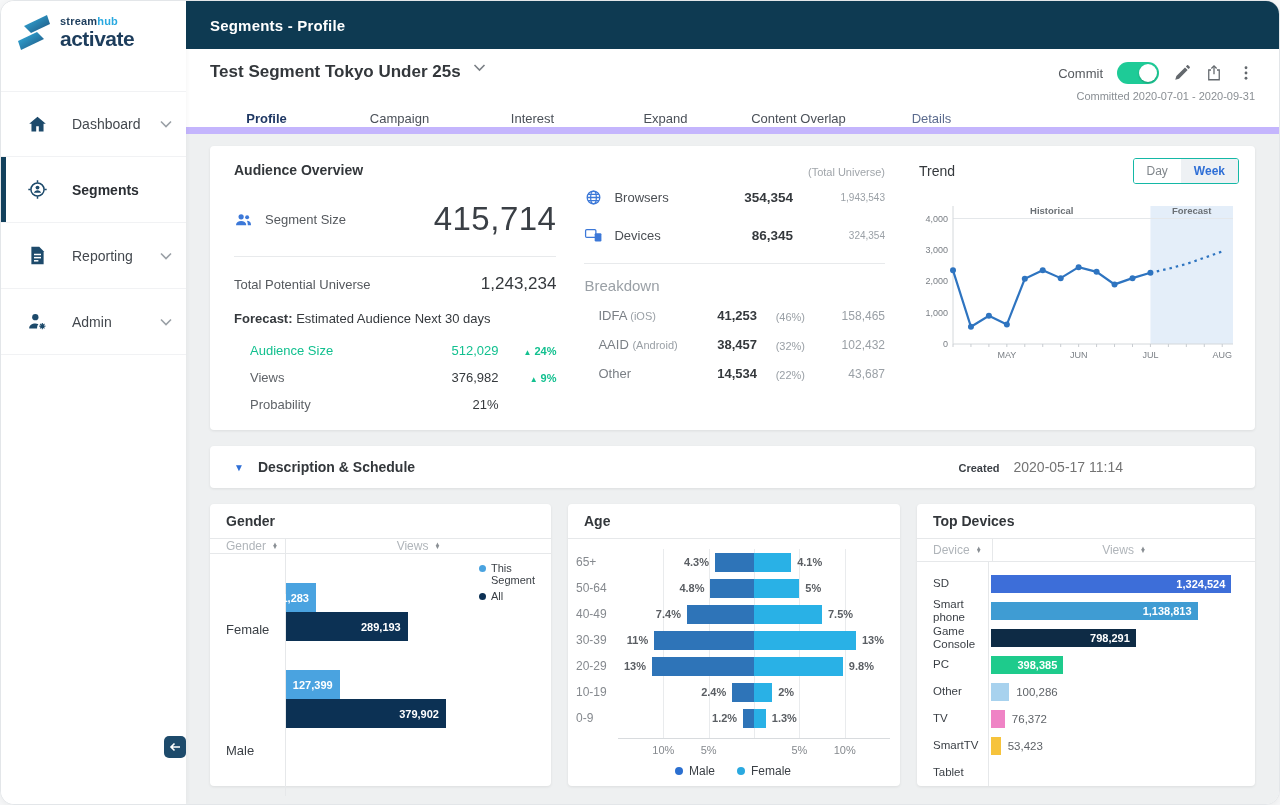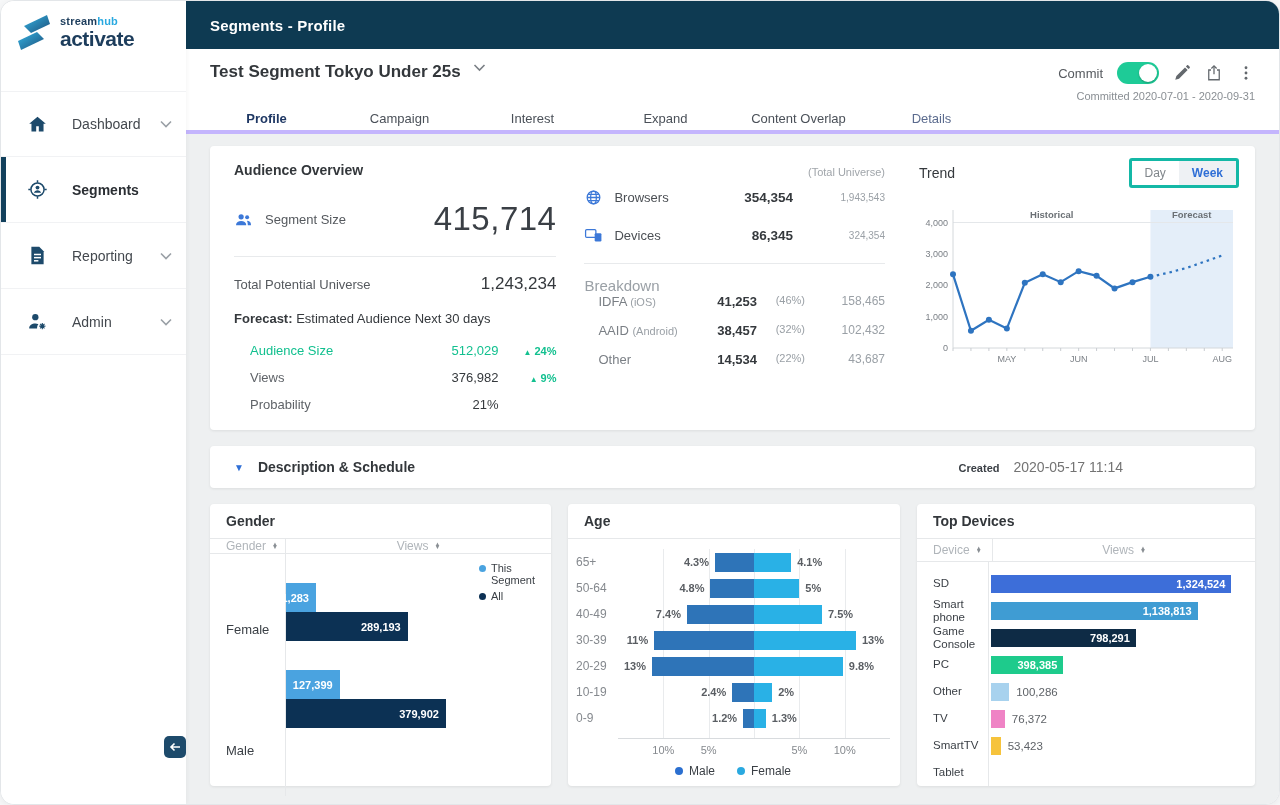--- a/index.html
+++ b/index.html
@@ -25,21 +25,21 @@
   .mi-chevron { color:#9aa0a6; }
   .collapse-btn { position:absolute; left:163px; top:735px; width:22px; height:22px; border:none;
                   background:#1d4a6b; border-radius:5px; color:#fff; cursor:pointer; display:flex;
                   align-items:center; justify-content:center; font-size:13px; line-height:1; z-index:9; }
 
   
   .topbar { position:absolute; left:185px; right:0; top:0; height:48px; background:#0e3a52;
             display:flex; align-items:center; padding-left:24px; }
   .topbar span { color:#fff; font-size:15px; font-weight:bold; letter-spacing:.2px; }
   .subheader { position:absolute; left:185px; right:0; top:48px; height:85px; background:#fff;
-               border-bottom:4px solid #c4b5fd; }
+               border-bottom:7px solid #c4b5fd; }
   .title-row { display:flex; align-items:flex-start; padding:13px 24px 0 24px; }
   .title-row h1 { font-size:17px; font-weight:bold; color:#33373b; }
   .title-chevron { margin-left:12px; margin-top:1px; color:#7a7f85; cursor:pointer; }
   .commit-area { margin-left:auto; display:flex; flex-direction:column; align-items:flex-end; }
   .commit-row { display:flex; align-items:center; gap:14px; }
   .commit-label { font-size:13px; color:#55595e; }
   .switch { width:42px; height:22px; border-radius:11px; background:#1ecb97; position:relative; cursor:pointer; }
   .switch .knob { position:absolute; right:2px; top:2px; width:18px; height:18px; border-radius:50%; background:#fff;
                   box-shadow:0 1px 2px rgba(0,0,0,.25); }
   .hicon { width:18px; height:18px; cursor:pointer; }
@@ -81,32 +81,32 @@
   
   .ov-mid { width:332px; padding:16px 26px 10px 4px; }
   .uni-head { text-align:right; font-size:11px; color:#a0a5aa; margin-top:4px; }
   .reach-row { display:flex; align-items:center; height:38px; }
   .reach-row .ic { width:19px; height:19px; flex:0 0 19px; }
   .reach-row .lbl { font-size:13px; color:#4b4f54; margin-left:11px; flex:1; }
   .reach-row .val { width:72px; text-align:right; font-size:13.5px; font-weight:bold; color:#35393d; }
   .reach-row .uni { width:92px; text-align:right; font-size:10px; color:#9aa0a6; }
   .mid-div { border-top:1px solid #e8eaec; margin-top:9px; }
   .bd-label { margin-top:13px; font-size:15px; color:#9aa0a6; }
-  .bd-row { display:flex; align-items:flex-start; height:29px; padding-left:14px; }
+  .bd-row { display:flex; align-items:flex-end; height:29px; padding-left:14px; }
   .bd-row .lbl { font-size:13px; color:#7a7f85; flex:1; }
   .bd-row .lbl small { font-size:11px; color:#9aa0a6; }
   .bd-row .val { width:56px; text-align:right; font-size:13px; font-weight:bold; color:#35393d; }
   .bd-row .pct { width:48px; text-align:right; font-size:11px; color:#9aa0a6; }
   .bd-row .uni { width:80px; text-align:right; font-size:12px; color:#9aa0a6; }
 
   
   .ov-trend { flex:1; padding:12px 16px 6px 8px; }
   .trend-head { display:flex; align-items:center; }
   .trend-title { font-size:14px; color:#35393d; }
-  .tgl { margin-left:auto; display:flex; border:3px solid #14b8a6; border-radius:3px; overflow:hidden; }
+  .tgl { margin-left:auto; display:flex; border:1px solid #14b8a6; border-radius:3px; overflow:hidden; }
   .tgl button { border:none; background:#fff; font-size:12px; color:#80868b; padding:5px 13px; cursor:pointer;
                 font-family:inherit; }
   .tgl button.sel { background:#eef1f4; color:#2f6fd6; font-weight:bold; }
   #trend-svg { margin-top:8px; }
   #trend-svg text.ax { font-size:9px; fill:#7a7f85; }
   #trend-svg text.region { font-size:9.5px; font-weight:bold; fill:#6b7075; text-anchor:middle; }
 
   
   .desc-row { margin-top:16px; height:42px; display:flex; align-items:center; padding:0 24px; }
   .desc-tri { color:#2f6fd6; font-size:10px; cursor:pointer; }

